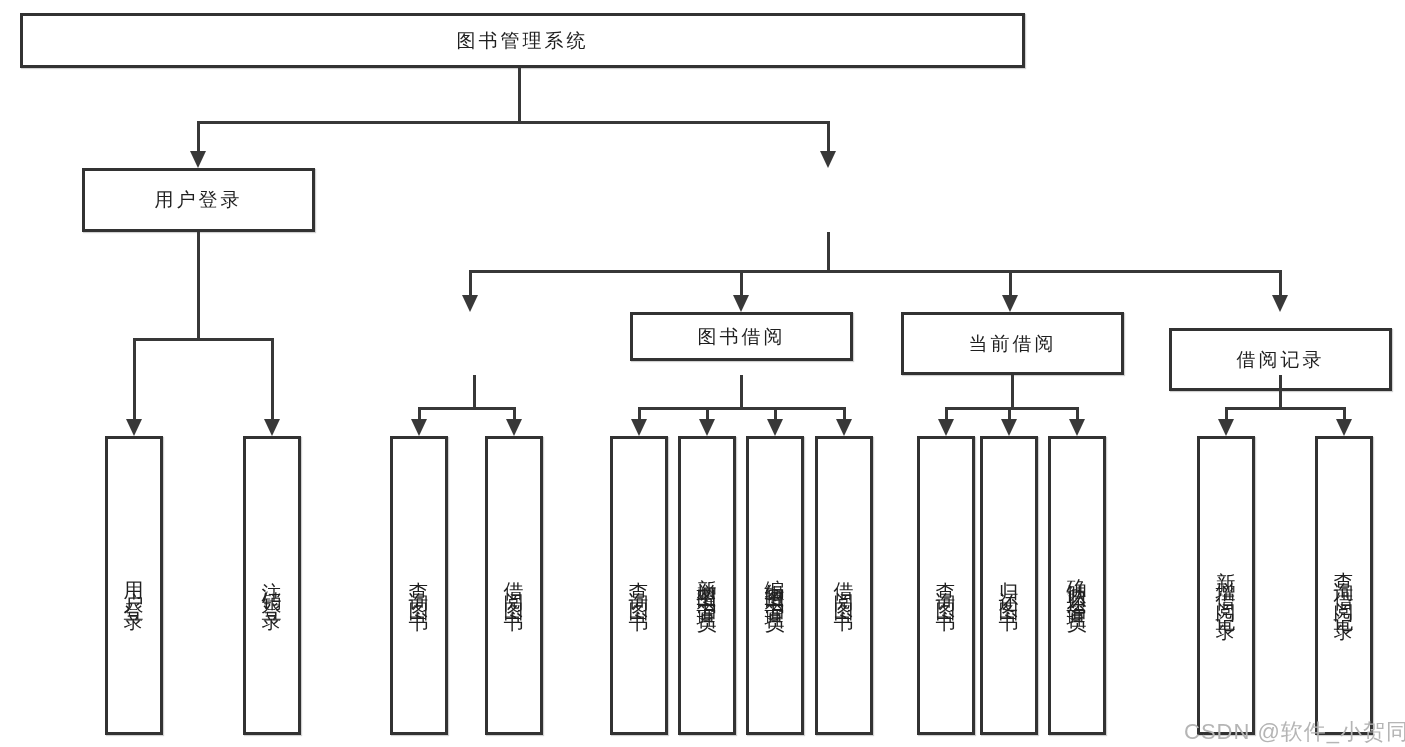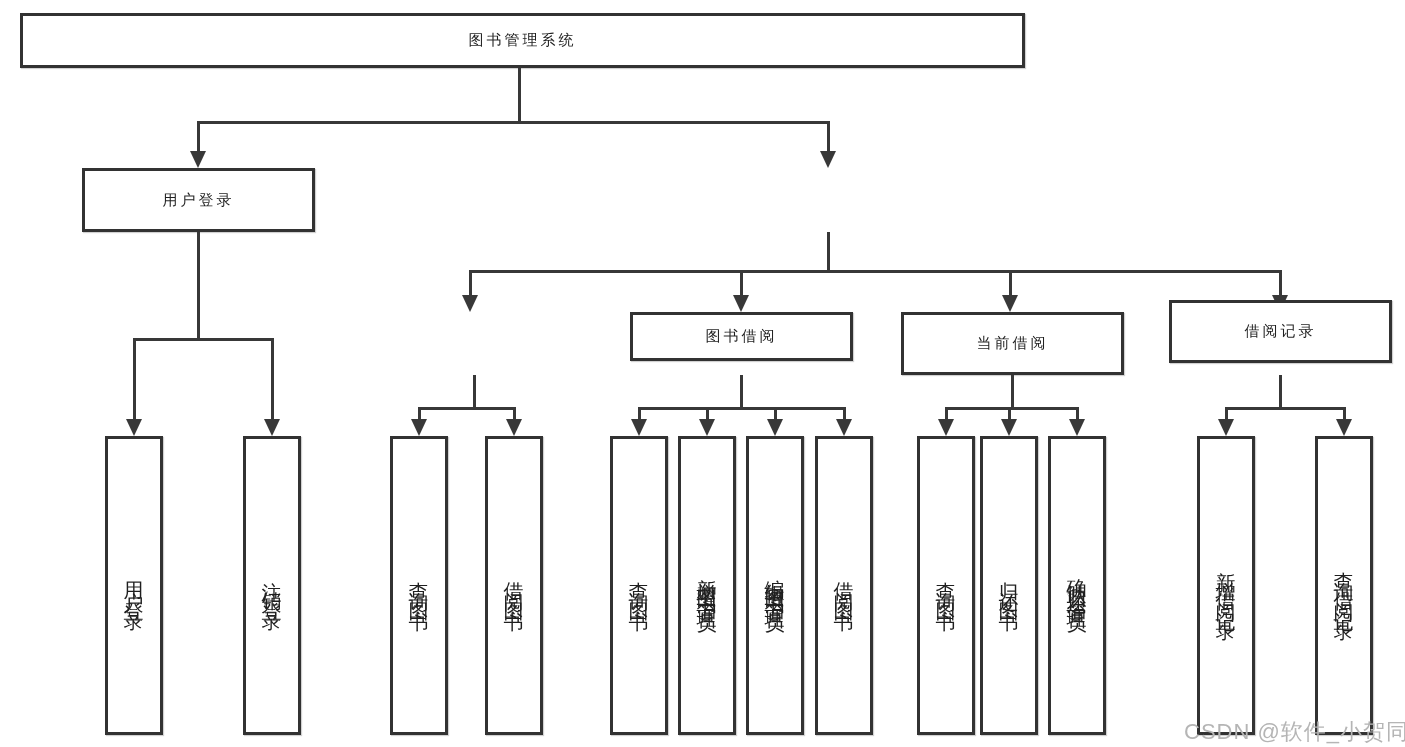--- a/index.html
+++ b/index.html
@@ -14,21 +14,21 @@
     position:absolute;
     box-sizing:border-box;
     border:3px solid #323232;
     background:#ffffff;
     display:flex;
     align-items:center;
     justify-content:center;
     box-shadow:1px 1px 1px rgba(0,0,0,0.18);
   }
   .hlabel{
-    font-size:15px;
+    font-size:19px;
     letter-spacing:3px;
     color:#1f1f1f;
     white-space:nowrap;
   }
   .leaf .vlabel{
     writing-mode:vertical-rl;
     text-orientation:mixed;
     font-size:20px;
     letter-spacing:10px;
     line-height:1;
@@ -94,21 +94,21 @@
   <div class="arrow" style="left:1002px;top:295px"></div>
   <div class="vline" style="left:1279px;top:270px;height:26px"></div>
   <div class="arrow" style="left:1272px;top:295px"></div>
 
   <div class="box" style="left:630px;top:312px;width:223px;height:49px">
     <span class="hlabel">图书借阅</span>
   </div>
   <div class="box" style="left:901px;top:312px;width:223px;height:63px">
     <span class="hlabel">当前借阅</span>
   </div>
-  <div class="box" style="left:1169px;top:300px;width:223px;height:63px">
+  <div class="box" style="left:1169px;top:328px;width:223px;height:63px">
     <span class="hlabel">借阅记录</span>
   </div>
 
   <div class="vline" style="left:473px;top:375px;height:35px"></div>
   <div class="hline" style="left:418px;top:407px;width:98px"></div>
   <div class="vline" style="left:418px;top:407px;height:13px"></div>
   <div class="arrow" style="left:411px;top:419px"></div>
   <div class="vline" style="left:513px;top:407px;height:13px"></div>
   <div class="arrow" style="left:506px;top:419px"></div>
 

